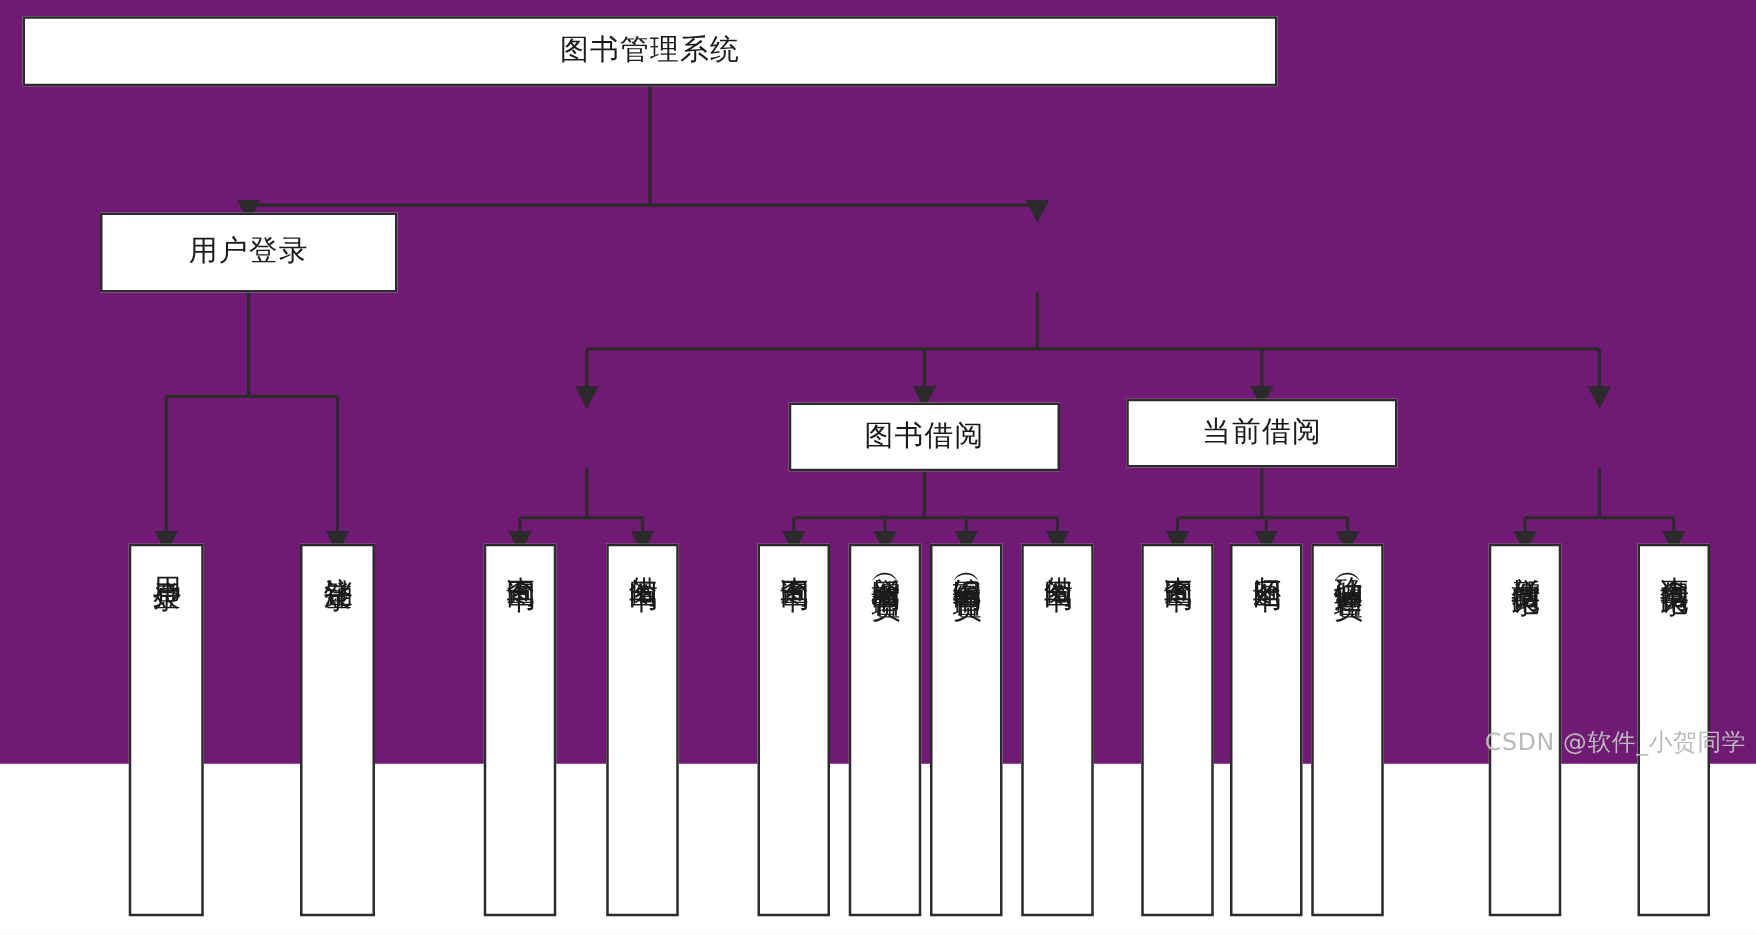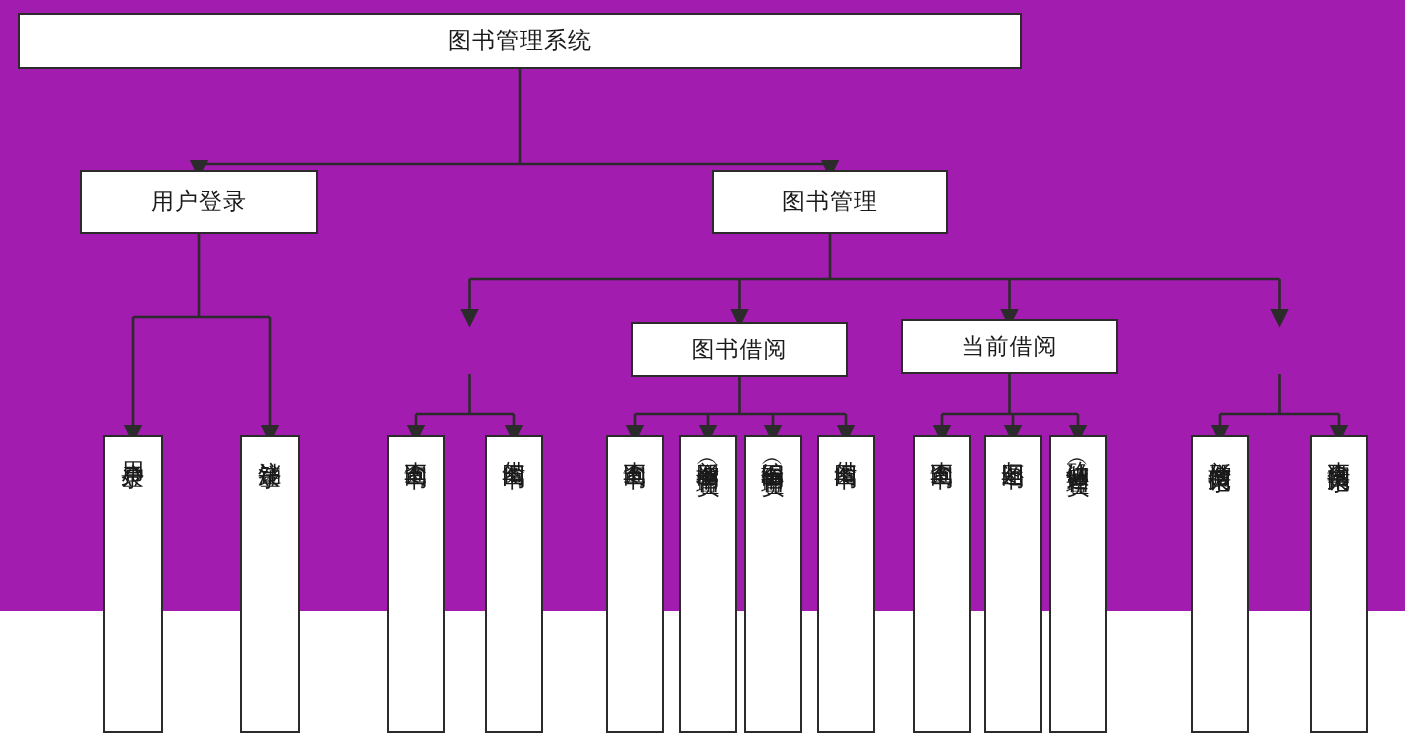--- a/index.html
+++ b/index.html
@@ -10,21 +10,21 @@
   body {
     width: 1405px;
     height: 747px;
     font-family: "DejaVu Sans", "Liberation Sans", sans-serif;
     overflow: hidden;
   }
   #diagram-root {
     position: relative;
     width: 1405px;
     height: 611px;
-    background: #a21caf;
+    background: #701a75;
   }
   svg.edges {
     position: absolute;
     left: 0;
     top: 0;
     width: 1405px;
     height: 747px;
     pointer-events: none;
   }
   .node {
@@ -115,23 +115,20 @@
       </g>
   </svg>
 
   <div class="node node-h" id="node-root" style="left: 18px; top: 13px; width: 1004px; height: 56px;">
     <span class="label">图书管理系统</span>
   </div>
 
   <div class="node node-h" id="node-user-login" style="left: 80px; top: 170px; width: 238px; height: 64px;">
     <span class="label">用户登录</span>
   </div>
-  <div class="node node-h" id="node-book-manage" style="left: 712px; top: 170px; width: 236px; height: 64px;">
-    <span class="label">图书管理</span>
-  </div>
 
   <div class="node node-h" id="node-book-borrow" style="left: 631px; top: 322px; width: 217px; height: 55px;">
     <span class="label">图书借阅</span>
   </div>
   <div class="node node-h" id="node-current-borrow" style="left: 901px; top: 319px; width: 217px; height: 55px; text-align: center;">
     <span class="label">当前借阅</span>
   </div>
 
   <div class="node node-v" id="node-leaf-user-login" style="left: 103px; top: 435px; width: 60px; height: 298px;">
     <span class="label">用户登录</span>
@@ -166,13 +163,14 @@
   <div class="node node-v" id="node-leaf-confirm-return" style="left: 1049px; top: 435px; width: 58px; height: 298px;">
     <span class="label">确认归还（管理员）</span>
   </div>
   <div class="node node-v" id="node-leaf-add-record" style="left: 1191px; top: 435px; width: 58px; height: 298px;">
     <span class="label">新增借阅记录</span>
   </div>
   <div class="node node-v" id="node-leaf-query-record" style="left: 1310px; top: 435px; width: 58px; height: 298px;">
     <span class="label">查询借阅记录</span>
   </div>
 
+  <div class="watermark">CSDN @软件_小贺同学</div>
 </div>
 
 </body></html>

